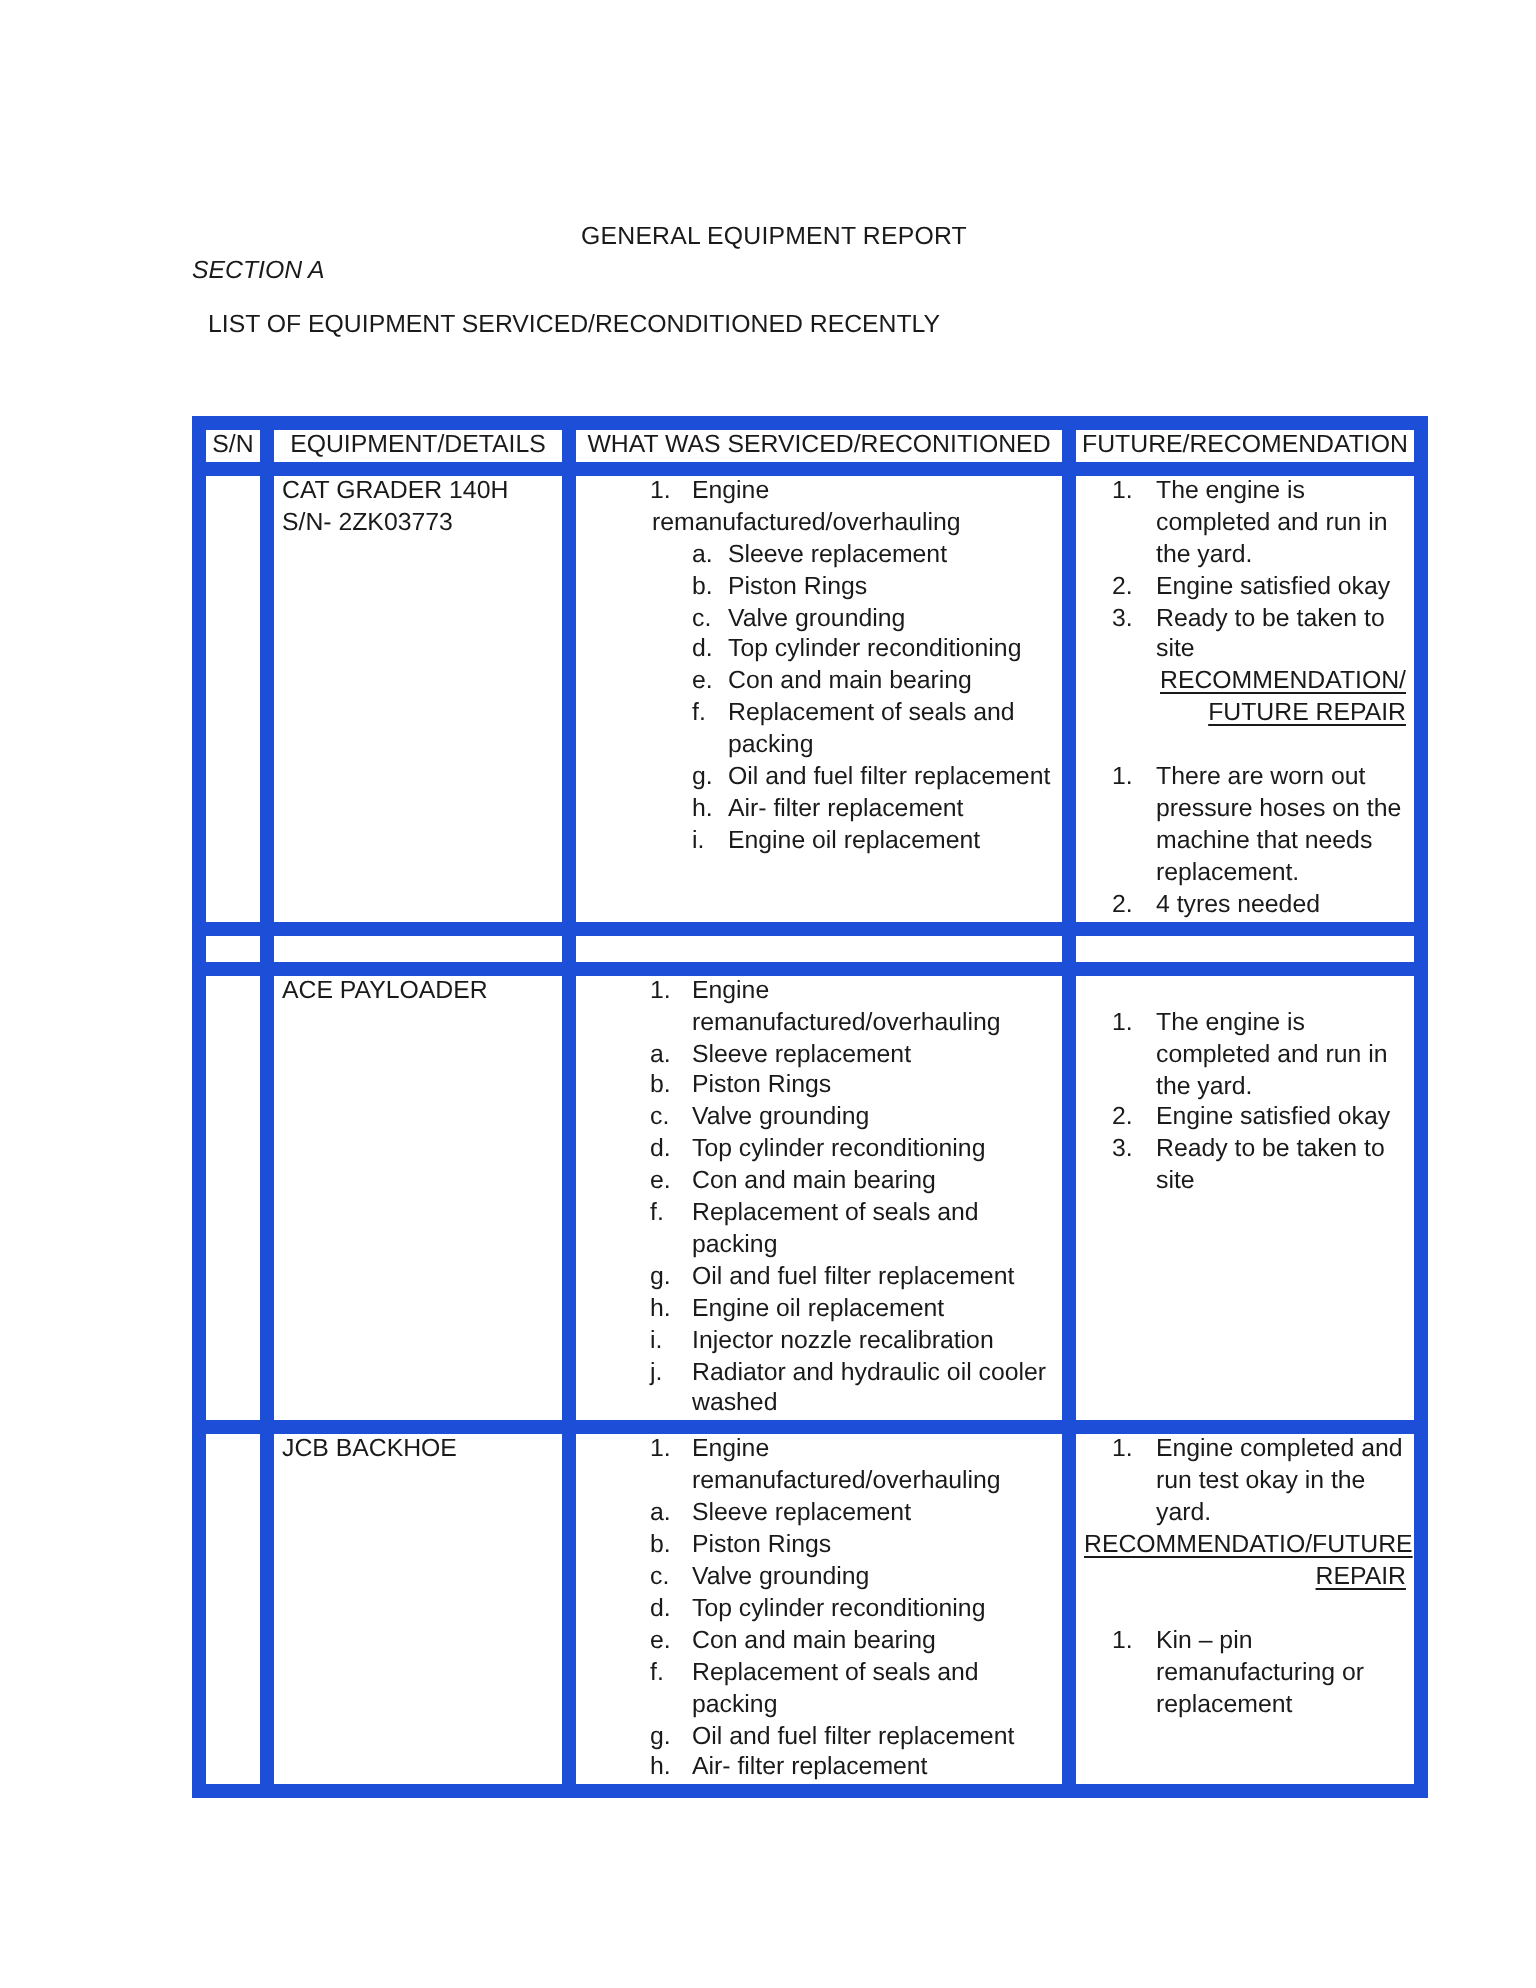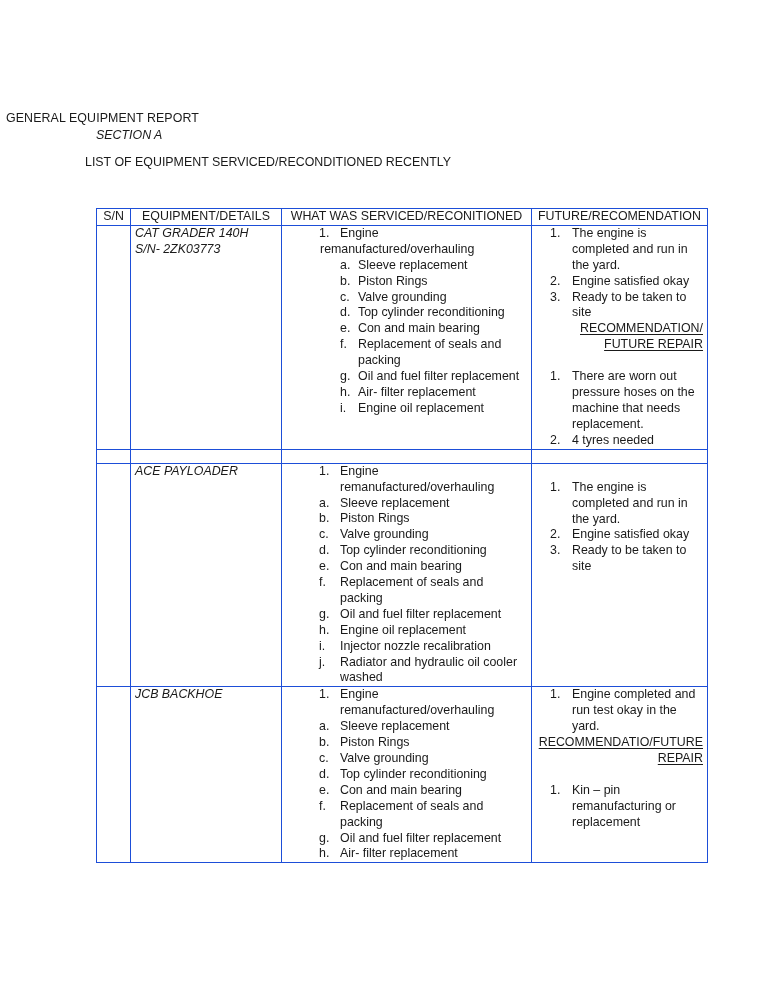--- a/index.html
+++ b/index.html
@@ -14,58 +14,59 @@
     font-family: "Liberation Sans", sans-serif;
     font-size: 12.4px;
     color: #1a1a1a;
     overflow: hidden;
   }
   .page-title {
     position: absolute;
     left: 0;
     width: 768px;
     top: 111px;
+    text-align: center;
     padding-left: 0;
     letter-spacing: 0.1px;
   }
   .page-title span { display: inline-block; margin-left: 6px; }
   .section-label {
     position: absolute;
     left: 96px;
     top: 128px;
     font-style: italic;
   }
   .list-heading {
     position: absolute;
-    left: 85px;
+    left: 104px;
     top: 155px;
     text-align: right;
   }
   table.report {
     position: absolute;
     left: 96px;
     top: 208px;
     width: 611px;
     border-collapse: collapse;
     table-layout: fixed;
   }
   table.report td, table.report th {
-    border: 1px solid #1d4ed8;
+    border: 7px solid #1d4ed8;
     vertical-align: top;
     padding: 0 4px;
     line-height: 15.9px;
     font-weight: normal;
   }
   col.c-sn { width: 34px; }
   col.c-eq { width: 151px; }
   col.c-sv { width: 250px; }
   col.c-st { width: 176px; }
   th { text-align: center; padding: 0 2px !important; }
   .spacer-row td { height: 13px; padding: 0; }
-  .eq-cell { padding-left: 4px !important; font-style: italic; }
+  .eq-cell { padding-left: 4px !important; }
   .eq-line { display: block; }
   
   .lst { margin: 0; padding: 0; list-style: none; }
   .lst li { position: relative; }
   .svc .main-item { padding-left: 54px; }
   .svc .main-item .num { position: absolute; left: 33px; }
   .svc .sub-item { padding-left: 54px; }
   .svc .sub-item .num { position: absolute; left: 33px; }
   .svc.nested .sub-item { padding-left: 72px; }
   .svc.nested .sub-item .num { position: absolute; left: 54px; }

